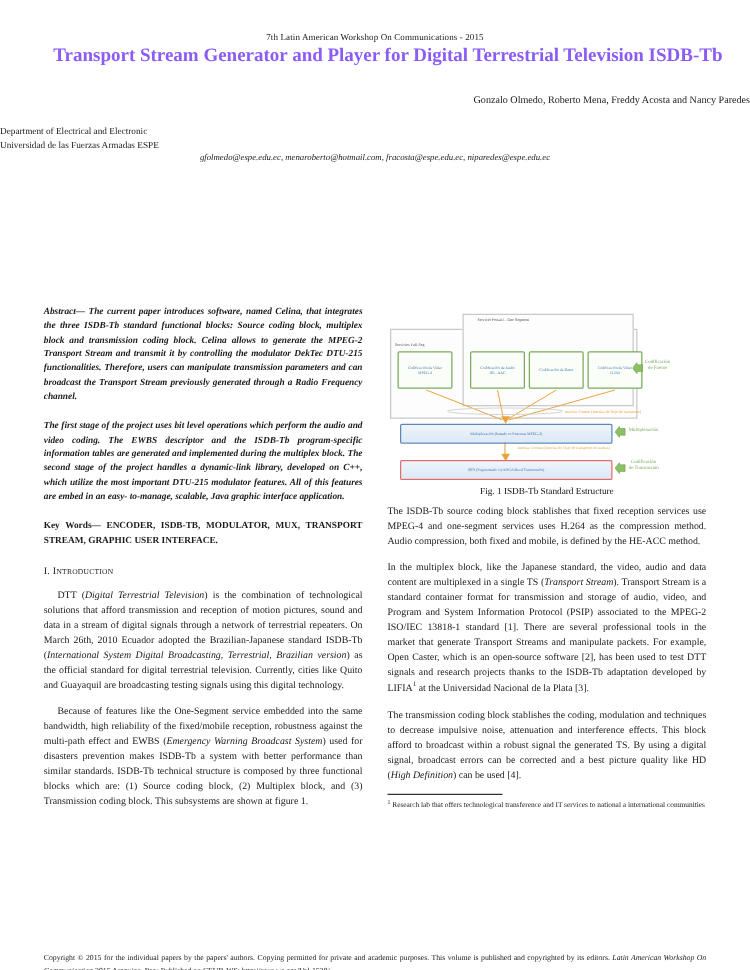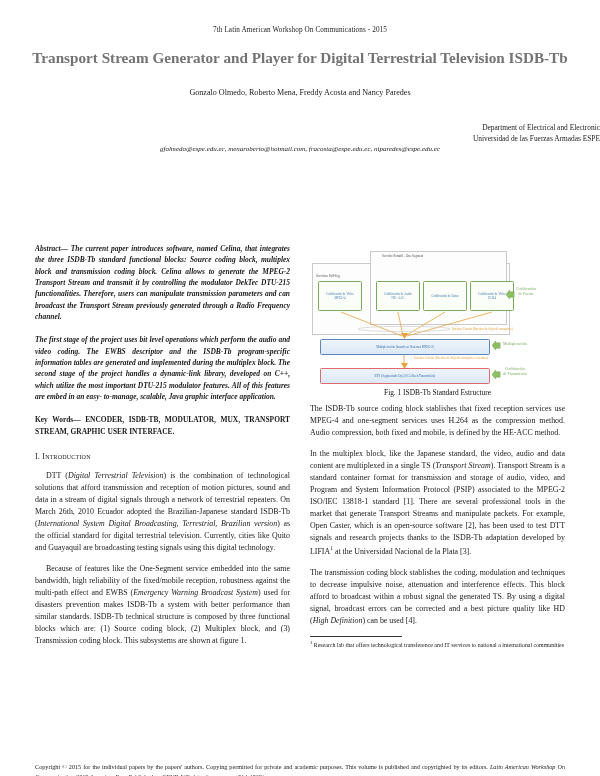--- a/index.html
+++ b/index.html
@@ -25,38 +25,37 @@
 
   
   .running-head {
     text-align: center;
     font-size: 7.2px;
     letter-spacing: 0.1px;
     margin-top: 26px;
     color: #222;
   }
   .paper-title {
-    text-align: center;
+    text-align: right;
     font-size: 15.2px;
     font-weight: bold;
     line-height: 1.45;
-    margin-top: 13px;
     padding: 0 22px;
-    color: #737373;
+    color: #8b5cf6;
   }
   .authors {
-    text-align: center;
+    text-align: right;
     font-size: 8.1px;
     margin-top: 19px;
     color: #1a1a1a;
   }
   .affil-block {
-    text-align: right;
+    text-align: left;
     font-size: 7.4px;
-    margin-top: 25px;
+    margin-top: 15px;
     line-height: 1.5;
     color: #1a1a1a;
   }
   .emails {
     text-align: center;
     font-size: 7px;
     font-style: italic;
     margin-top: 1px;
     color: #1a1a1a;
   }

